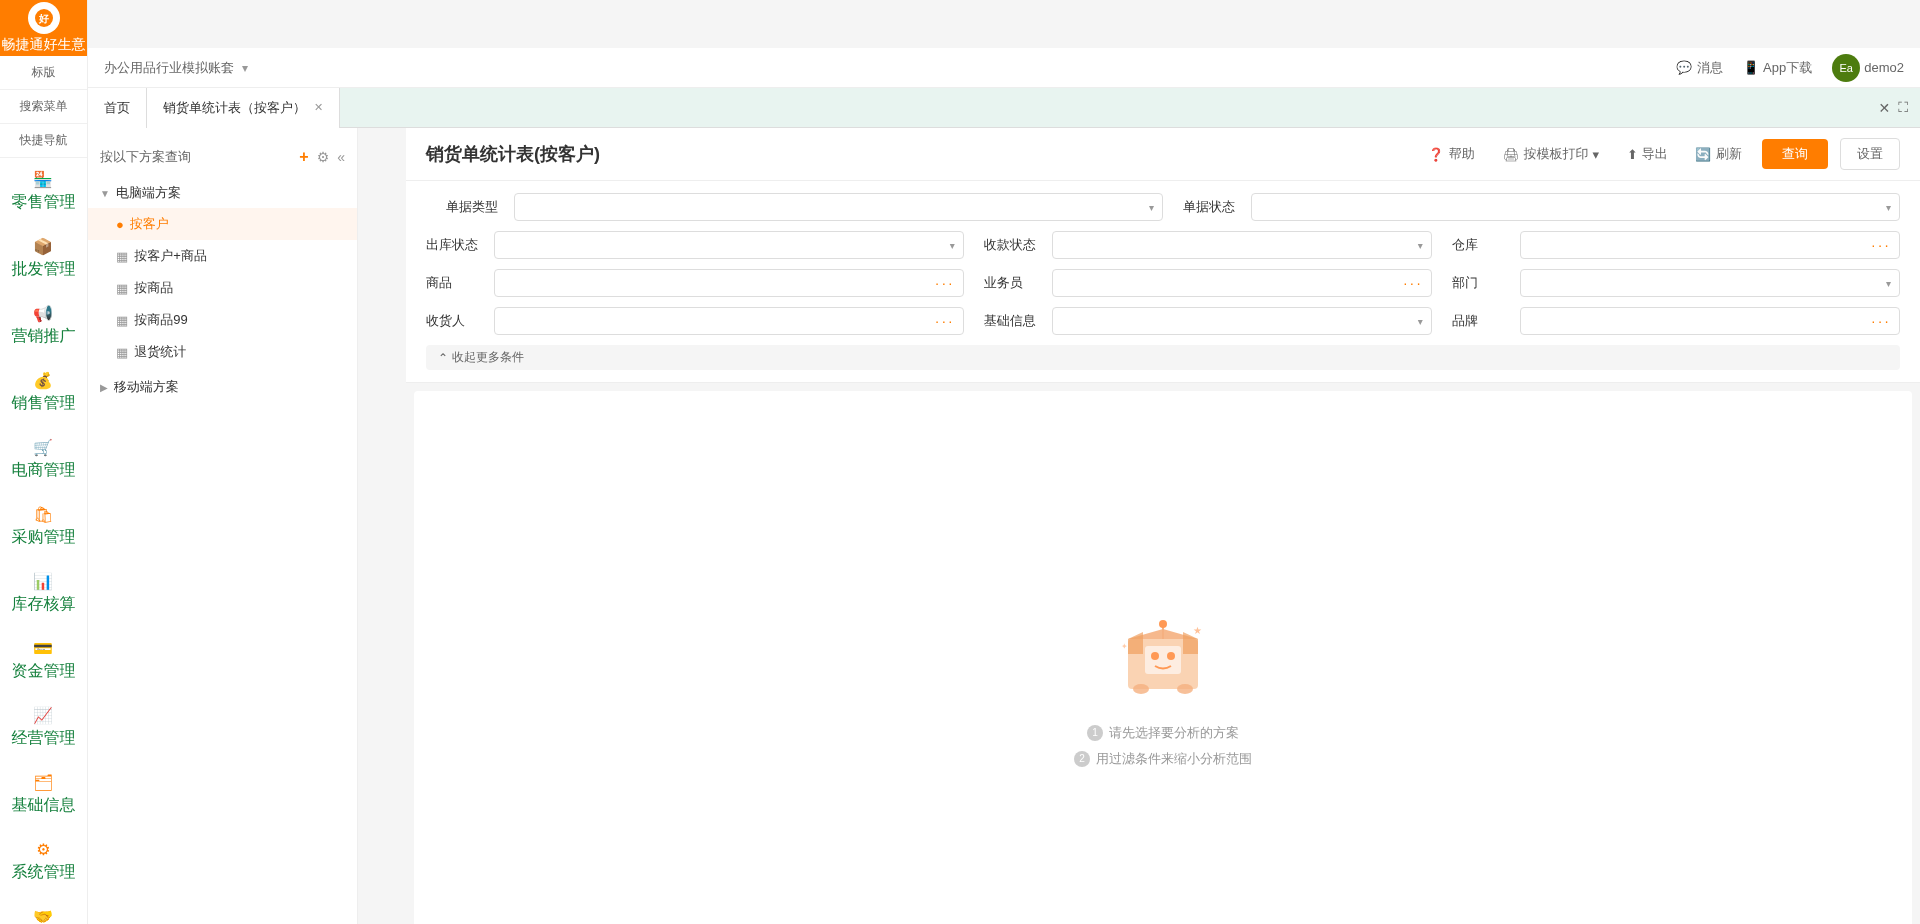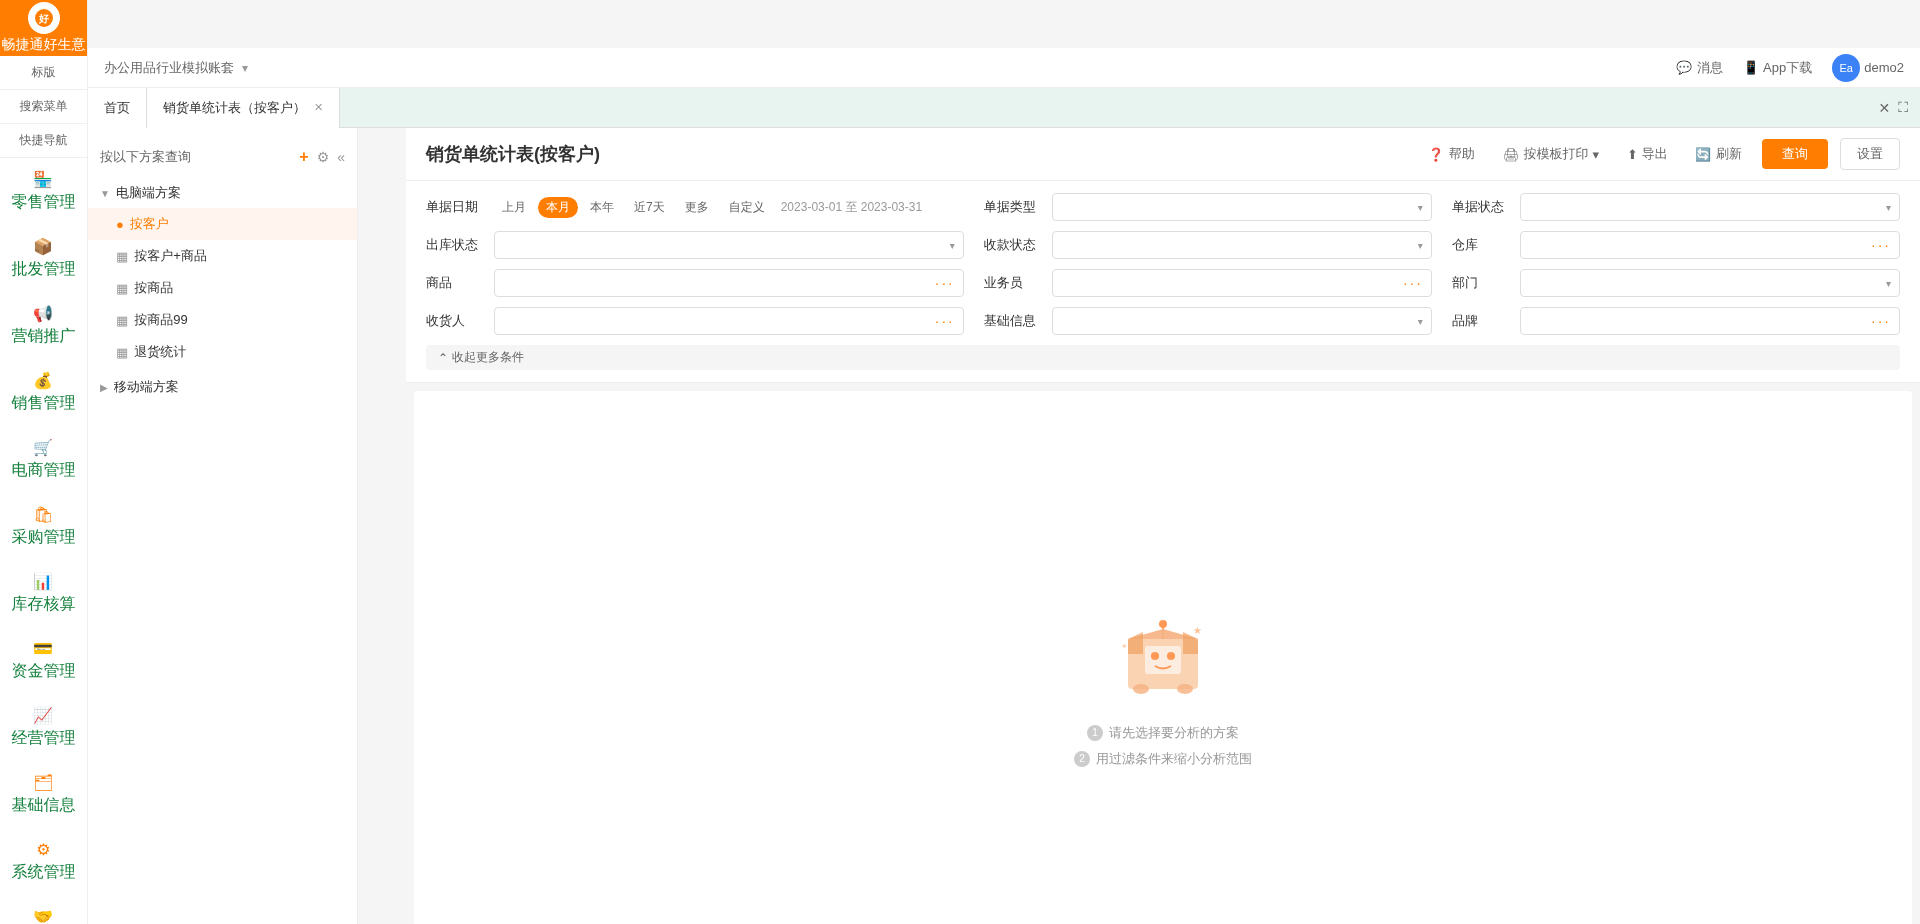--- a/index.html
+++ b/index.html
@@ -22,21 +22,21 @@
     
     .main-area { flex: 1; display: flex; flex-direction: column; height: 924px; margin-top: 48px; }
 
     
     .top-header { height: 40px; background: #fff; display: flex; align-items: center; justify-content: space-between; padding: 0 16px; border-bottom: 1px solid #eee; }
     .top-header-left { display: flex; align-items: center; gap: 8px; }
     .top-header-title { font-size: 13px; color: #666; }
     .top-header-dropdown { color: #999; font-size: 12px; cursor: pointer; }
     .top-header-right { display: flex; align-items: center; gap: 20px; }
     .header-btn { display: flex; align-items: center; gap: 4px; cursor: pointer; color: #666; font-size: 13px; }
-    .user-avatar { width: 28px; height: 28px; border-radius: 50%; background: #3b82f6; display: flex; align-items: center; justify-content: center; color: #fff; font-size: 11px; }
+    .user-avatar { width: 28px; height: 28px; border-radius: 50%; background: #4d7c0f; display: flex; align-items: center; justify-content: center; color: #fff; font-size: 11px; }
 
     
     .tab-bar { height: 40px; background: #e8f4f0; display: flex; align-items: center; padding: 0 0; border-bottom: 1px solid #ddd; }
     .tab-item { height: 40px; display: flex; align-items: center; padding: 0 16px; cursor: pointer; font-size: 13px; color: #333; border-right: 1px solid #ddd; }
     .tab-item.home { background: #fff; color: #333; }
     .tab-item.active { background: #fff; color: #333; }
     .tab-item .tab-close { margin-left: 8px; color: #999; font-size: 11px; cursor: pointer; }
     .tab-maximize { margin-left: auto; display: flex; align-items: center; gap: 8px; padding: 0 12px; }
     .tab-maximize span { cursor: pointer; color: #666; font-size: 14px; }
 
@@ -278,34 +278,20 @@
             <span>刷新</span>
           </div>
           <button class="btn-query">查询</button>
           <button class="btn-setting">设置</button>
         </div>
       </div>
 
       <div class="filter-area">
 
         <div class="filter-row">
-          <div class="filter-item" style="flex:1.2;">
-            <span class="filter-label">单据日期</span>
-            <div class="date-filter">
-              <div class="date-tabs">
-                <span class="date-tab">上月</span>
-                <span class="date-tab active">本月</span>
-                <span class="date-tab">本年</span>
-                <span class="date-tab">近7天</span>
-                <span class="date-tab">更多</span>
-                <span class="date-tab">自定义</span>
-              </div>
-              <span class="date-range">2023-03-01 至 2023-03-31</span>
-            </div>
-          </div>
           <div class="filter-separator"></div>
           <div class="filter-item" style="flex:1;">
             <span class="filter-label">单据类型</span>
             <div class="filter-control">
               <span></span>
               <span class="chevron">▾</span>
             </div>
           </div>
           <div class="filter-separator"></div>
           <div class="filter-item" style="flex:1;">

